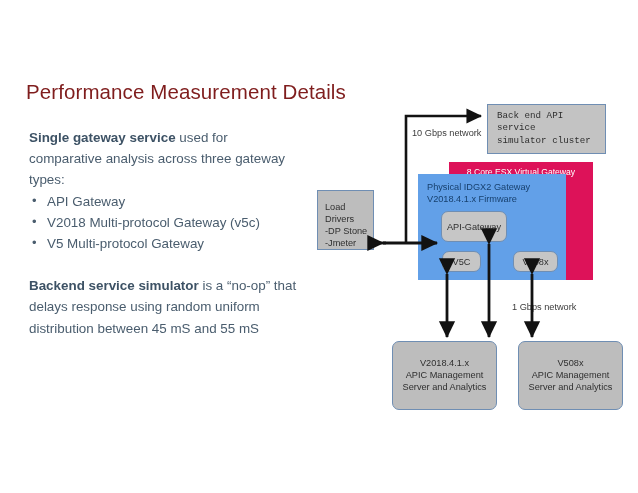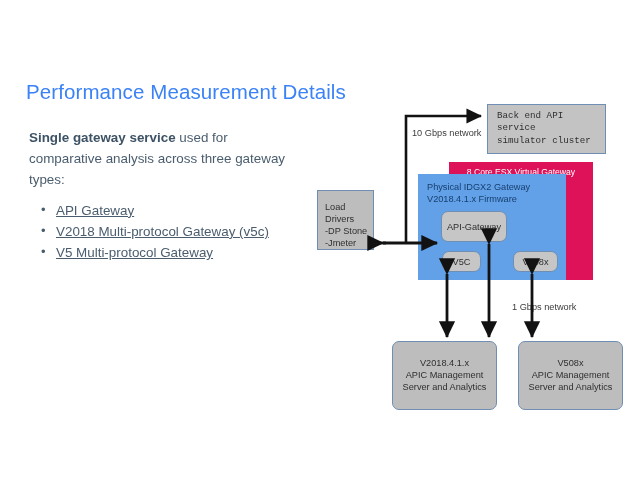--- a/index.html
+++ b/index.html
@@ -18,42 +18,41 @@
     background: #ffffff;
     overflow: hidden;
   }
 
   
   #slide-title {
     position: absolute;
     left: 26px;
     top: 80px;
     font-size: 20.5px;
-    color: #3b82f6;
+    color: #7f1d1d;
     letter-spacing: 0.1px;
     white-space: nowrap;
   }
 
   
   #body-text {
     position: absolute;
     left: 29px;
     top: 127px;
     width: 272px;
     font-size: 13.4px;
     line-height: 21.2px;
     color: #4a5d6e;
   }
   #body-text .strong { font-weight: bold; color: #3d5265; }
   #body-text p { margin: 0; }
   #body-text ul {
-    margin: 9px;
+    margin: 0;
     padding: 0;
     list-style: none;
-    text-decoration: underline;
   }
   #body-text li {
     position: relative;
     padding-left: 18px;
   }
   #body-text li::before {
     content: "\2022";
     position: absolute;
     left: 3px;
     top: -1px;
@@ -181,20 +180,21 @@
     <p><span class="strong">Single gateway service</span><span> used for comparative analysis across three gateway types:</span></p>
 
     <ul>
       <li>API Gateway</li>
       <li>V2018 Multi-protocol Gateway (v5c)</li>
       <li>V5 Multi-protocol Gateway</li>
     </ul>
 
     <div class="gap"></div>
 
+    <p><span class="strong">Backend service simulator</span><span> is a “no-op” that delays response using random uniform distribution between 45 mS and 55 mS</span></p>
   </div>
 
   <div class="dbox leftal" id="backend-box">
     <div class="inner">
       <div>Back end API service</div>
       <div>simulator cluster</div>
     </div>
   </div>
 
   <div class="dbox" id="esx-box">

